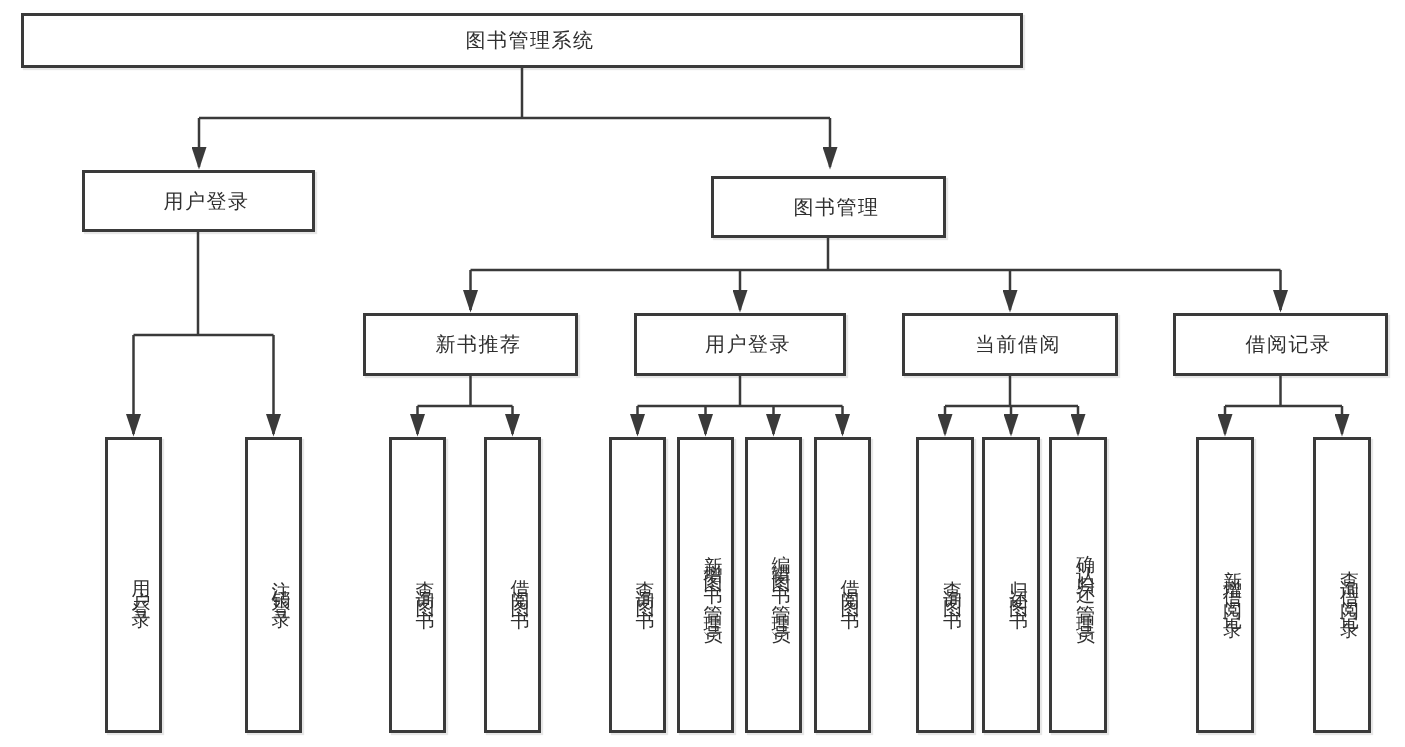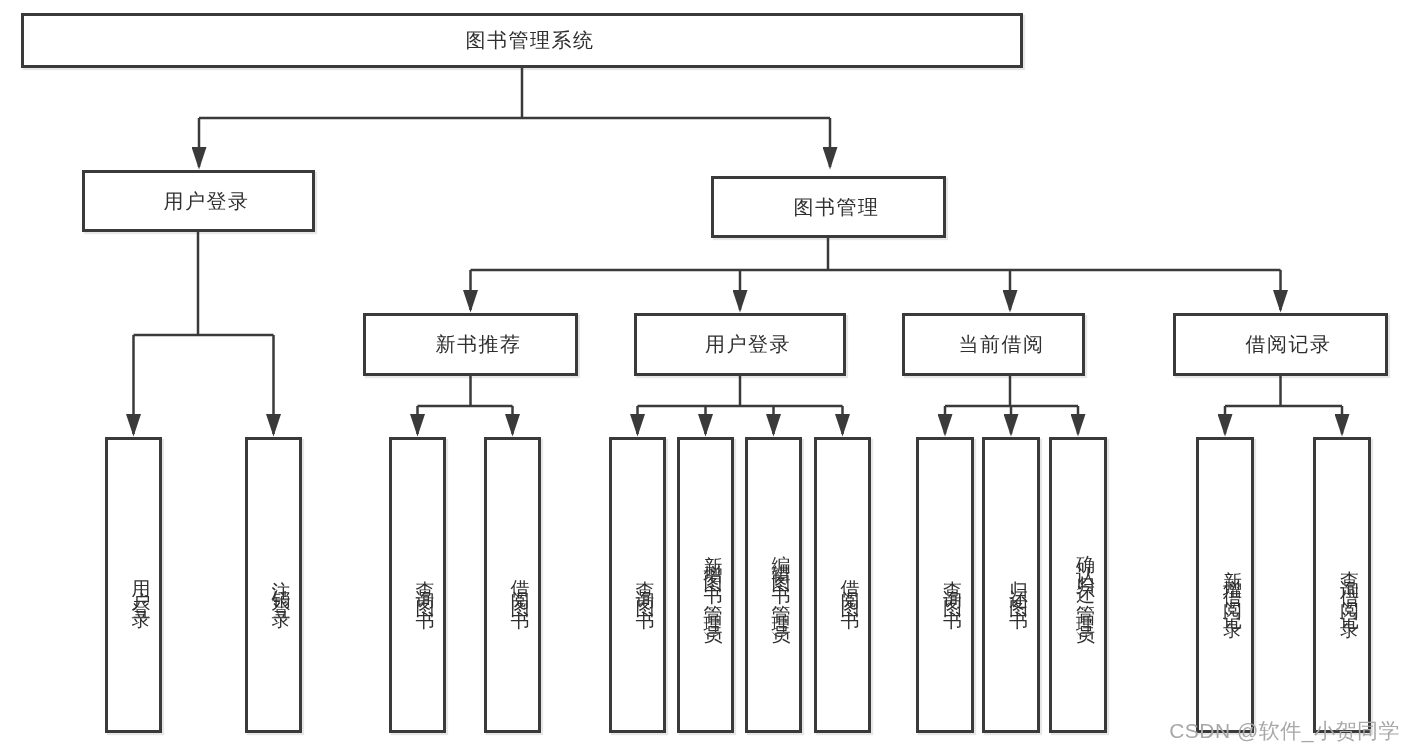--- a/index.html
+++ b/index.html
@@ -39,21 +39,21 @@
     letter-spacing:10px;
     line-height:51px;
     white-space:nowrap;
   }
   
   #nd-root{left:21px;top:13px;width:1002px;height:55px;}
   #nd-user-login{left:82px;top:170px;width:233px;height:62px;}
   #nd-book-mgmt{left:711px;top:176px;width:235px;height:62px;}
   #nd-new-book{left:363px;top:313px;width:215px;height:63px;text-align:center;}
   #nd-book-borrow{left:634px;top:313px;width:212px;height:63px;}
-  #nd-current-borrow{left:902px;top:313px;width:183px;height:63px;}
+  #nd-current-borrow{left:902px;top:313px;width:216px;height:63px;}
   #nd-borrow-records{left:1173px;top:313px;width:215px;height:63px;}
   #lf-user-login{left:105px;}
   #lf-logout{left:245px;}
   #lf-query-book-rec{left:389px;}
   #lf-borrow-book-rec{left:484px;}
   #lf-query-book-bb{left:609px;}
   #lf-add-book{left:677px;}
   #lf-edit-book{left:745px;}
   #lf-borrow-book-bb{left:814px;}
   #lf-query-book-cb{left:916px;width:58px;}
@@ -167,14 +167,13 @@
     <span class="vtext">确认归还（管理员）</span>
   </div>
 
   <div class="box vbox" id="lf-add-record">
     <span class="vtext">新增借阅记录</span>
   </div>
   <div class="box vbox" id="lf-query-record">
     <span class="vtext">查询借阅记录</span>
   </div>
 
-  <div id="watermark">CSDN @软件_小贺同学</div>
 </div>
 
 </body></html>

